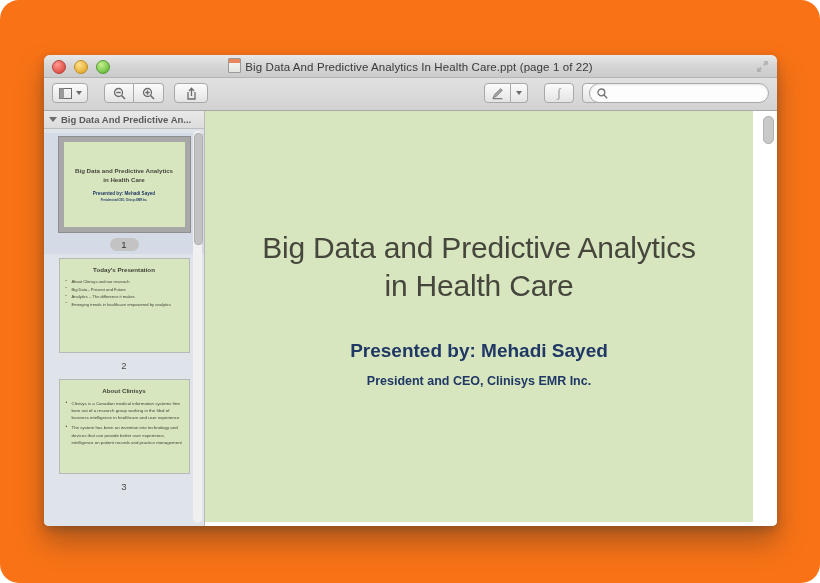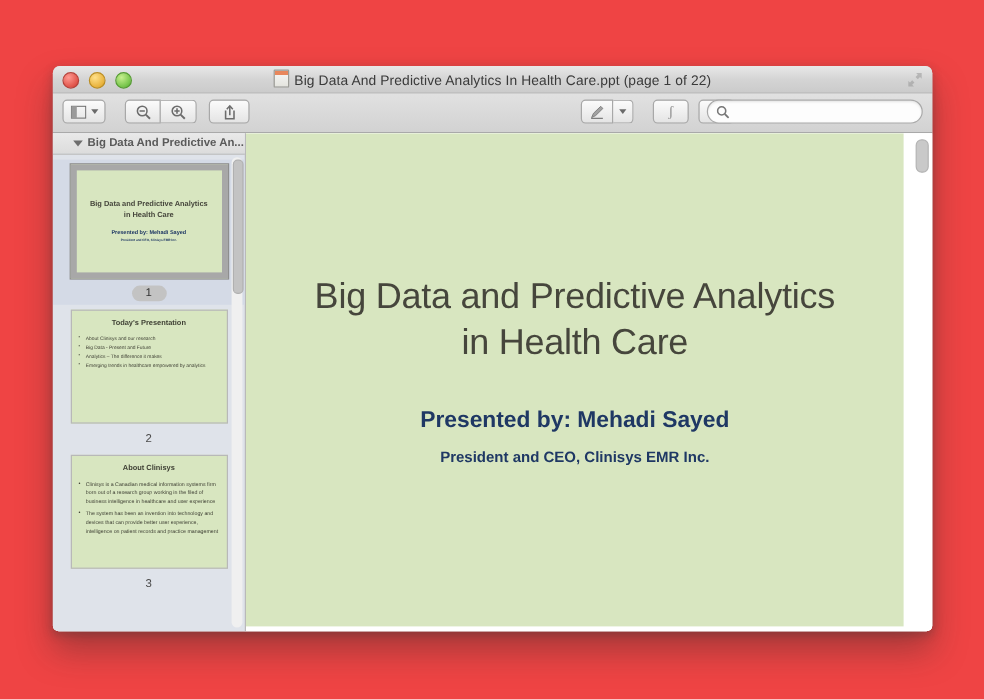--- a/index.html
+++ b/index.html
@@ -2,21 +2,21 @@
 <html><head>
 <meta charset="utf-8">
 <style>
   html, body {
     margin: 0; padding: 0;
     width: 820px; height: 583px;
     background: #ffffff;
     font-family: "Liberation Sans", sans-serif;
     overflow: hidden;
   }
-  #stage { position: relative; width: 820px; height: 583px; background: #ef4444; }
+  #stage { position: relative; width: 820px; height: 583px; background: #f97316; border-radius: 19px; }
 
   
   .window {
     position: absolute;
     left: 44px; top: 55px;
     width: 733px; height: 471px;
     border-radius: 6px 6px 5px 5px;
     background: #d9d9d9;
     box-shadow: 0 16px 28px rgba(40,40,40,0.36), 0 3px 8px rgba(60,60,60,0.30);
     overflow: hidden;
@@ -116,21 +116,21 @@
     width: 160px;
     background: #dfe3ea;
     border-right: 1px solid #b9b9b9;
     display: flex; flex-direction: column;
   }
   .sidebar-head {
     height: 17px;
     background: linear-gradient(to bottom,#e9e9e9,#dcdcdc);
     border-bottom: 1px solid #bdbdbd;
     display: flex; align-items: center;
-    padding-left: 17px;
+    padding-left: 5px;
     font-size: 9.5px; color: #5a5a5a; font-weight: bold;
     white-space: nowrap; overflow: hidden;
   }
   .disclosure {
     width: 0; height: 0; margin-right: 4px;
     border-left: 4px solid transparent;
     border-right: 4px solid transparent;
     border-top: 5px solid #6d6d6d;
   }
   .thumbs {

